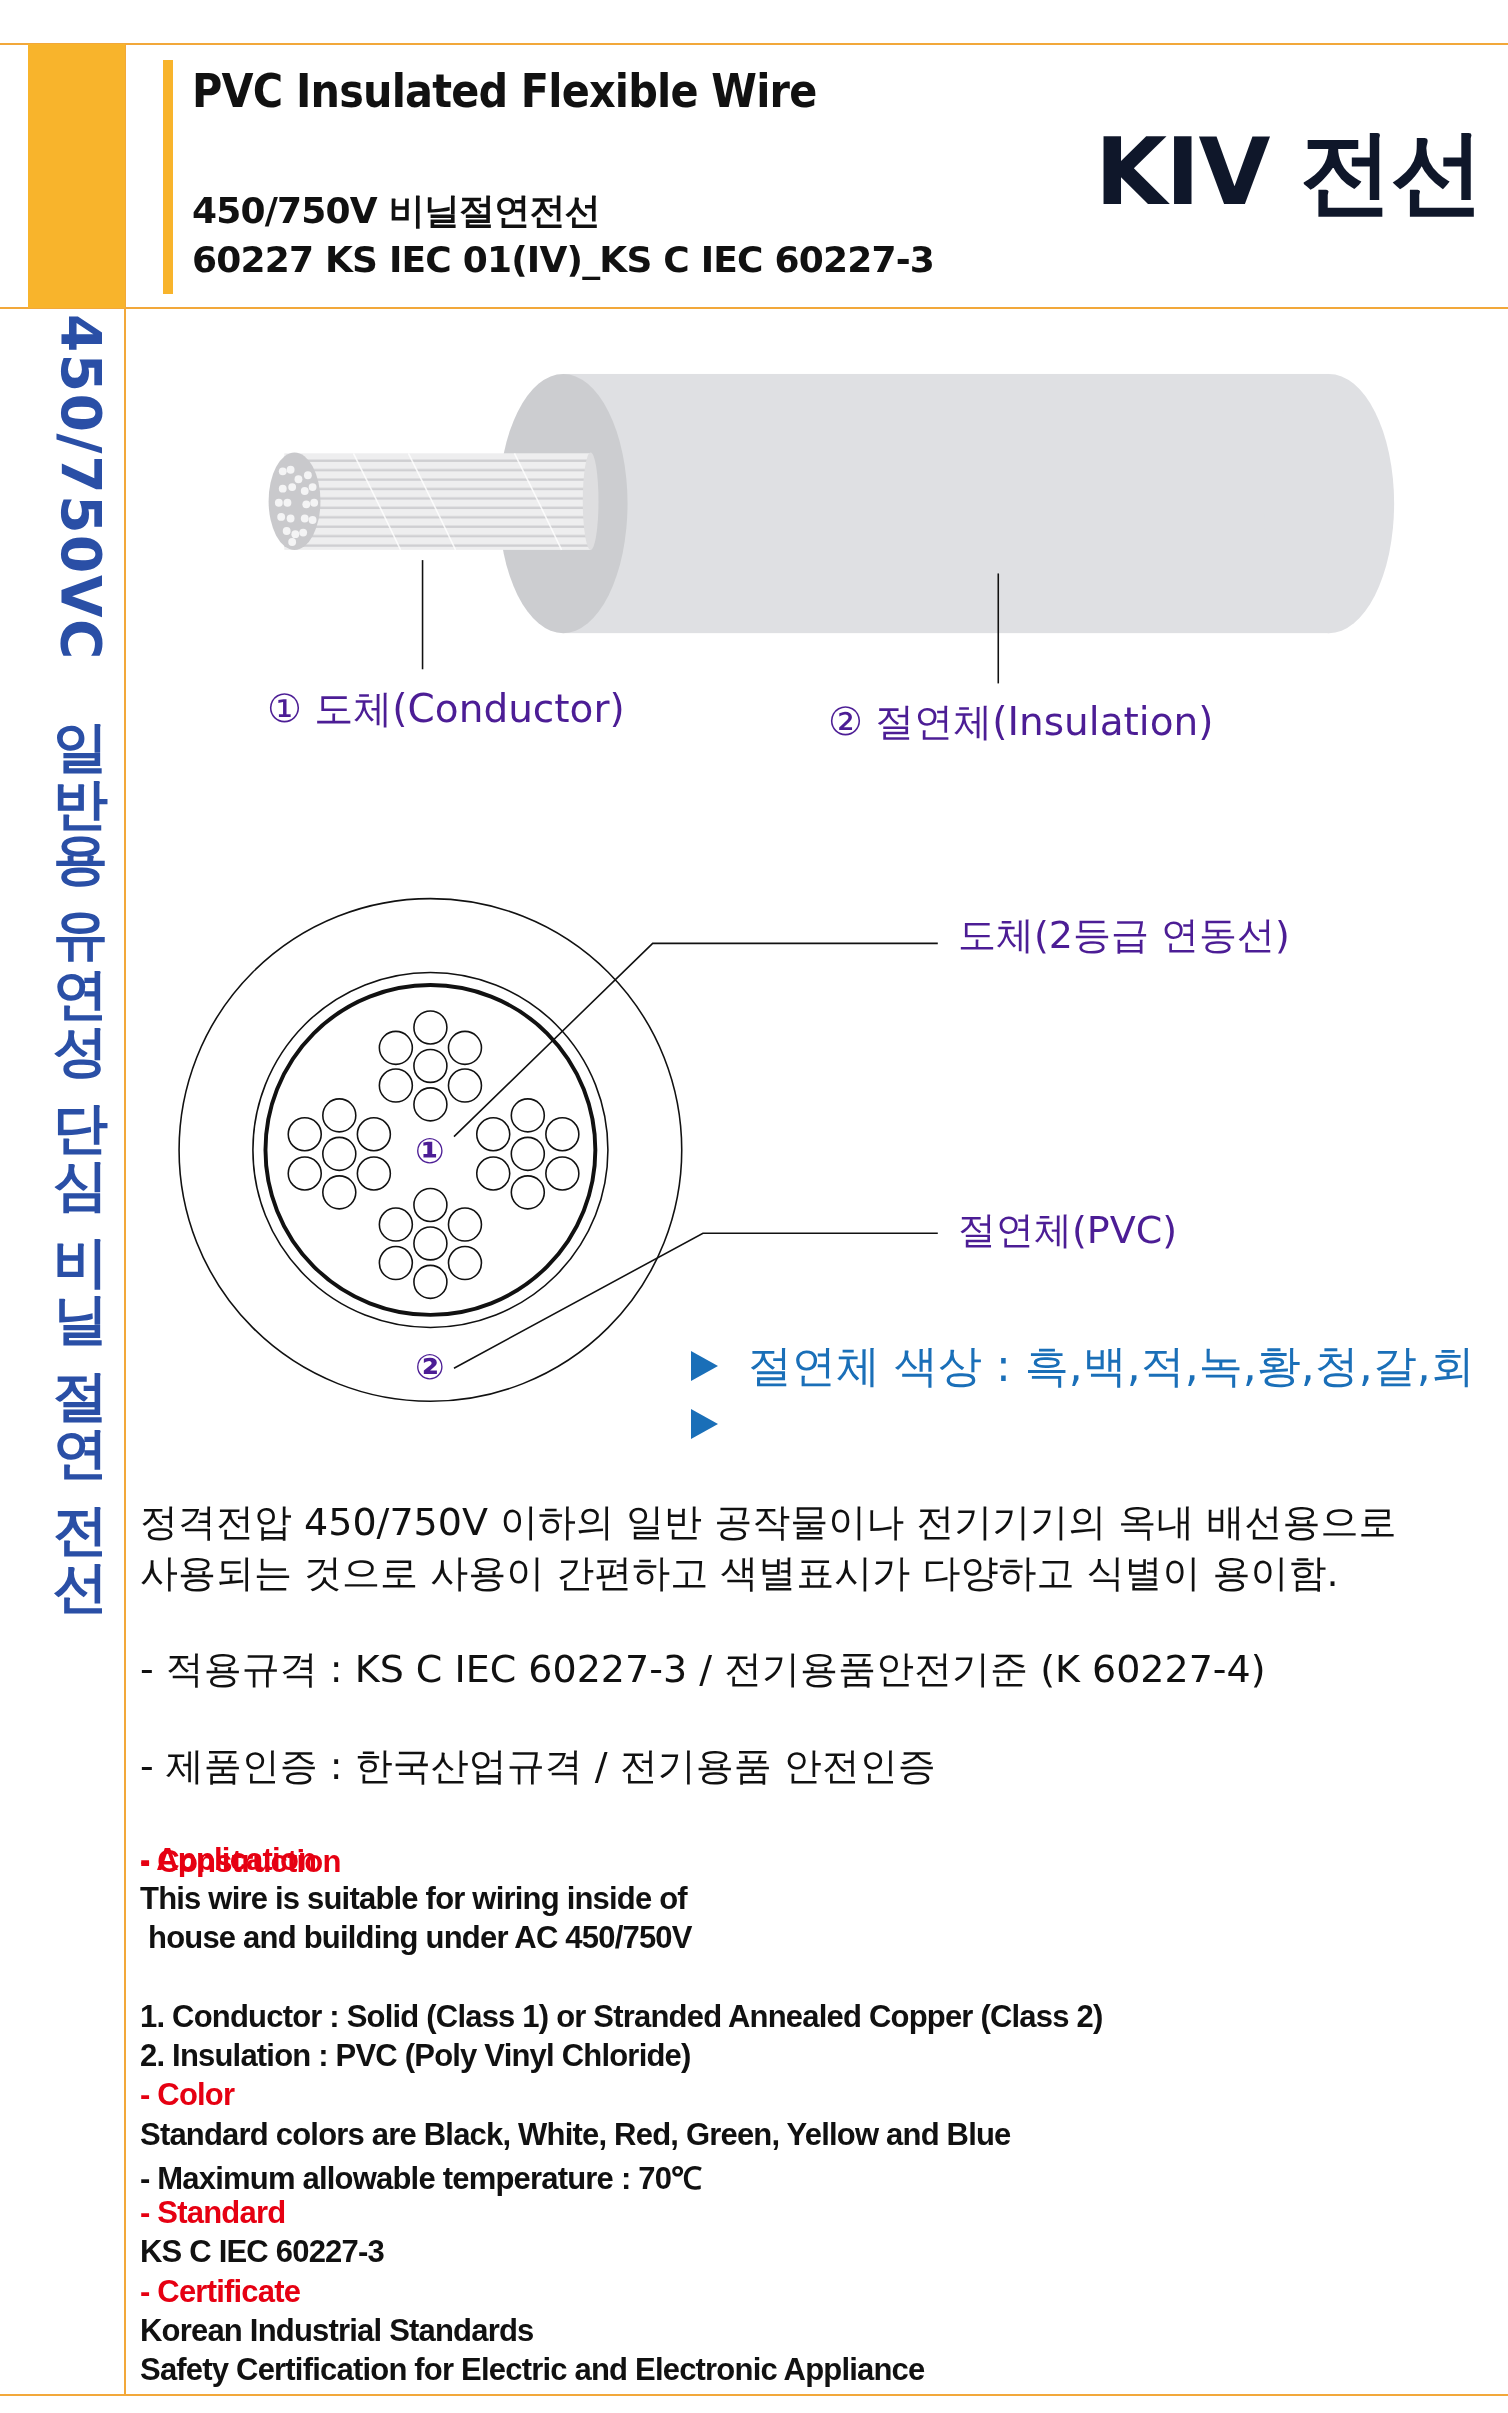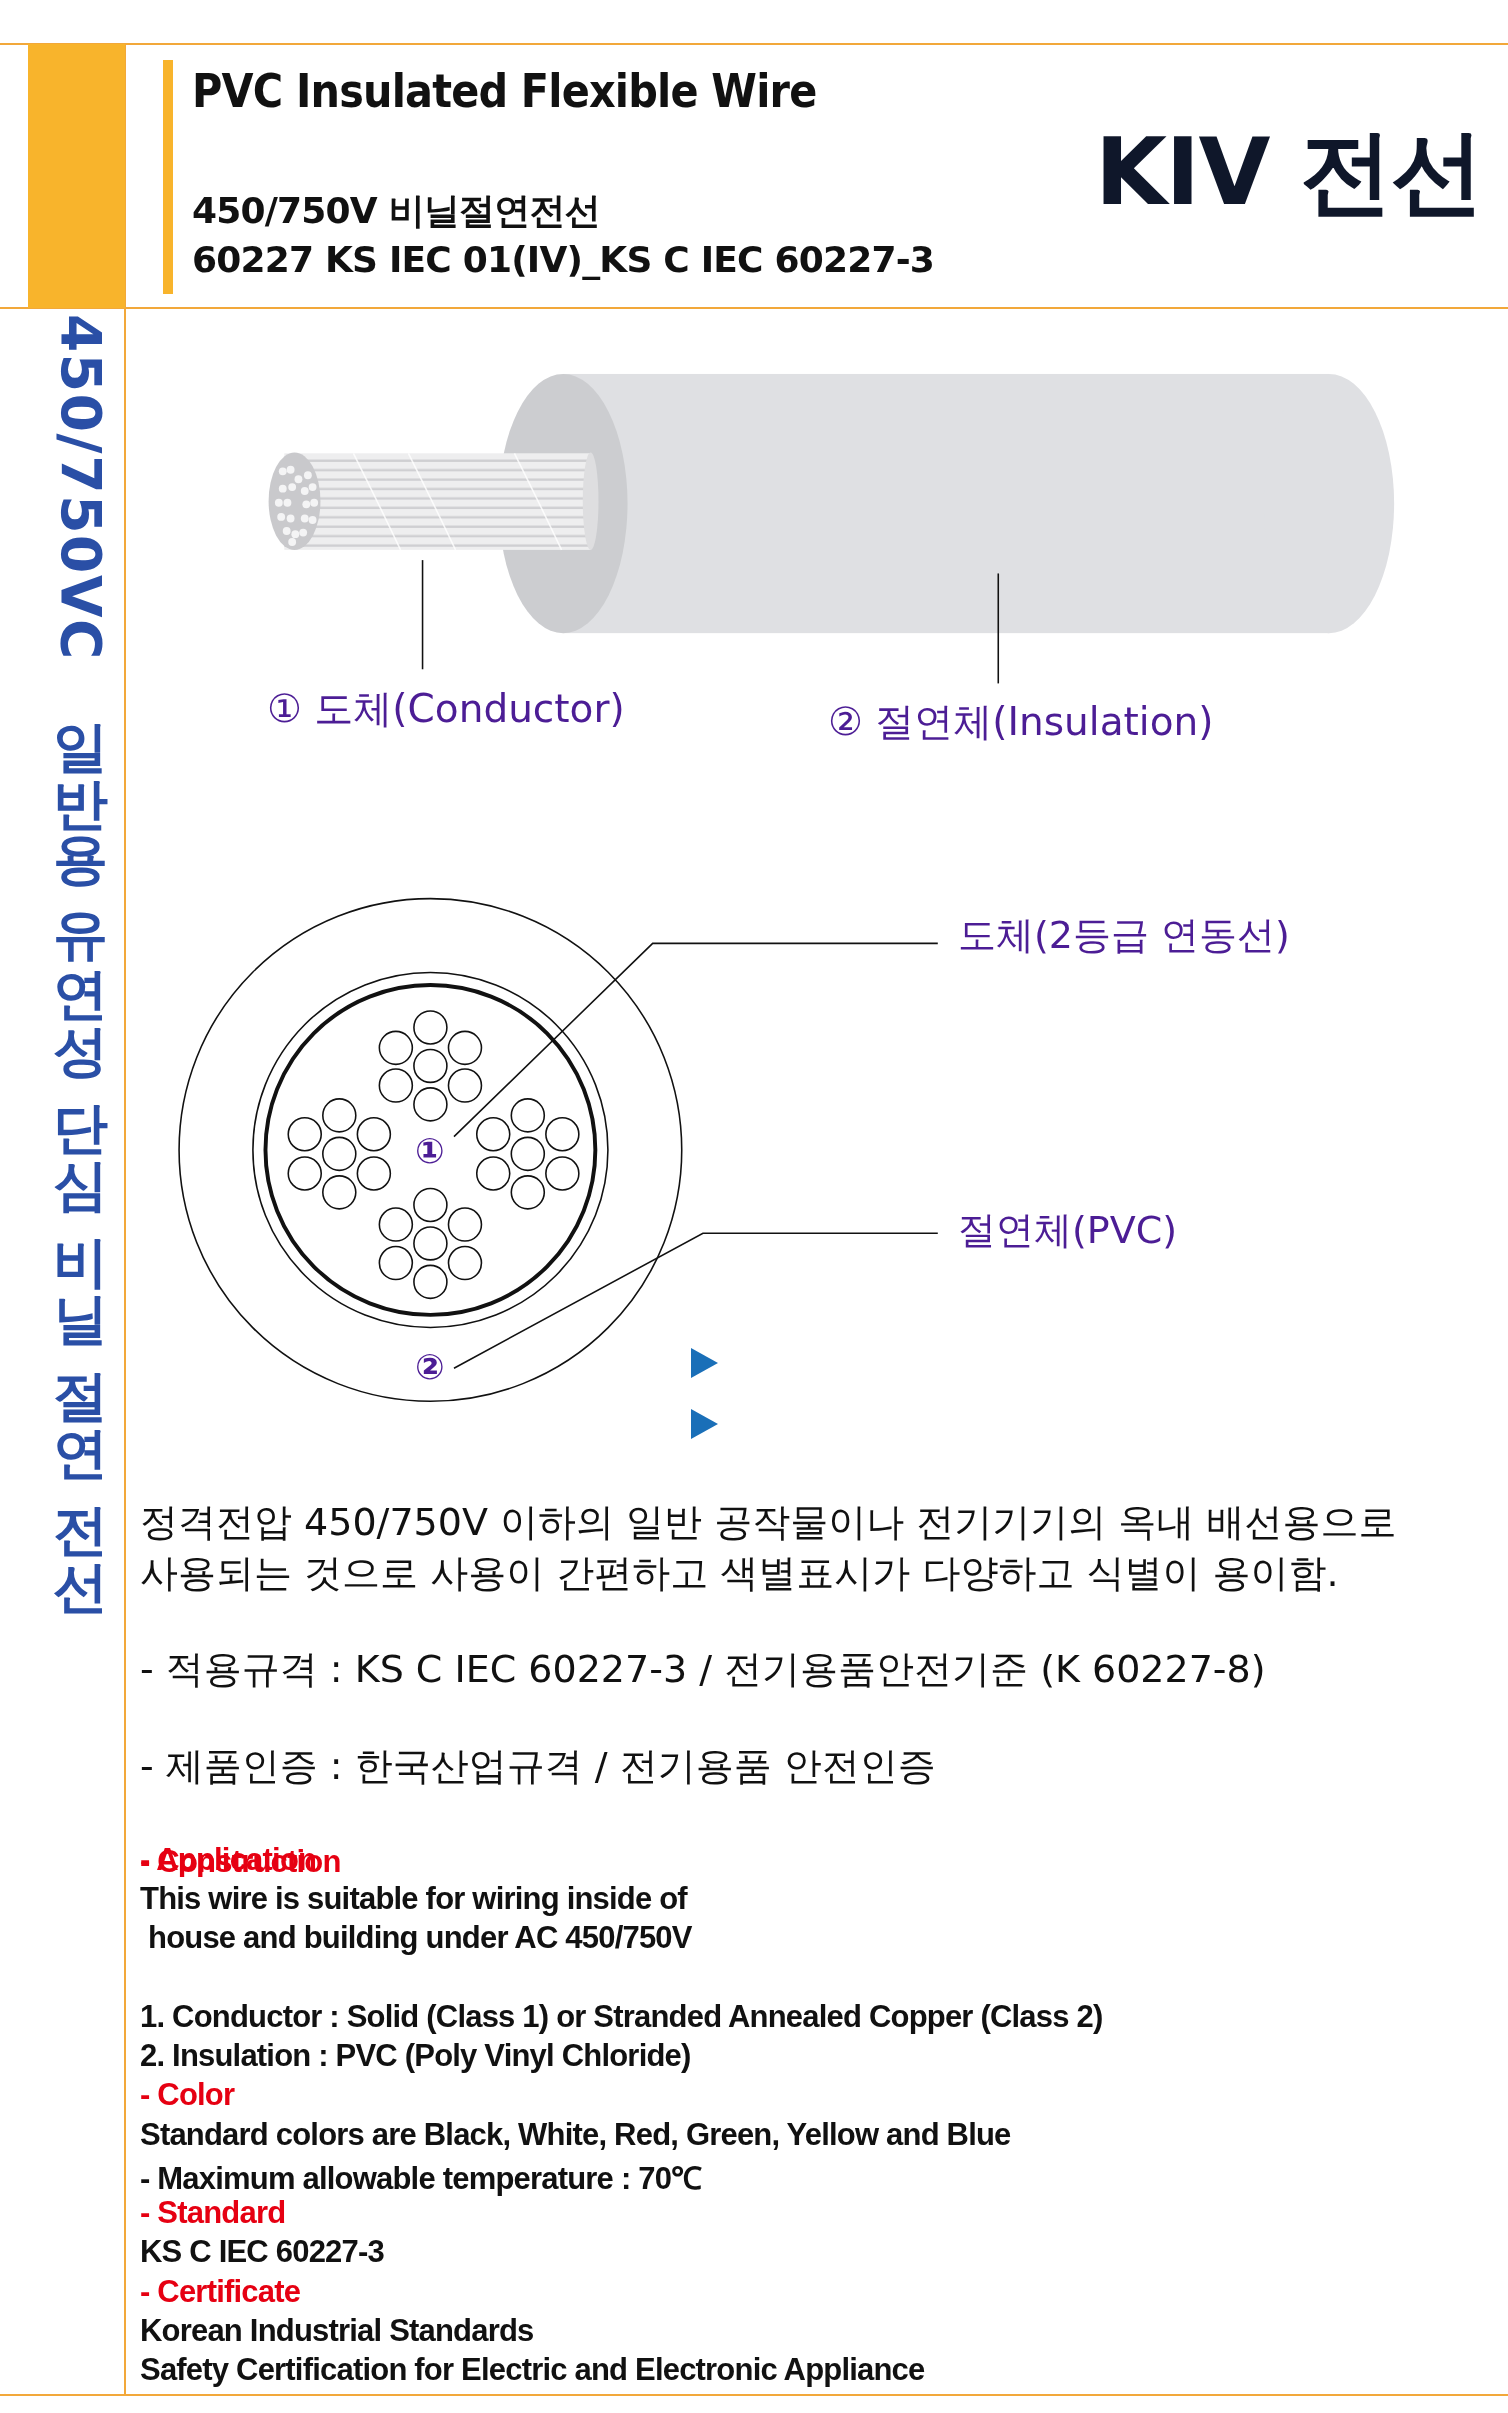--- a/index.html
+++ b/index.html
@@ -144,29 +144,29 @@
 
 <div class="label" style="left:267px; top:682px;">① 도체(Conductor)</div>
 <div class="label" style="left:828px; top:695px;">② 절연체(Insulation)</div>
 
 <div class="label" style="left:415px; top:1131px; font-size:35px; font-weight:bold;">①</div>
 <div class="label" style="left:415px; top:1347px; font-size:35px; font-weight:bold;">②</div>
 <div class="label" style="left:958px; top:910px; font-size:38px;">도체(2등급 연동선)</div>
 <div class="label" style="left:958px; top:1205px; font-size:38px;">절연체(PVC)</div>
 
 <div class="blue-line" style="top:1337px;">
-  <span class="tri"></span>
+  <span class="tri"></span><span>절연체 색상 : 흑,백,적,녹,황,청,갈,회</span>
 </div>
 <div class="blue-line" style="top:1398px;">
   <span class="tri"></span>
 </div>
 
 <div class="kr-para" style="top:1497px;">정격전압 450/750V 이하의 일반 공작물이나 전기기기의 옥내 배선용으로</div>
 <div class="kr-para" style="top:1548px;">사용되는 것으로 사용이 간편하고 색별표시가 다양하고 식별이 용이함.</div>
-<div class="kr-para" style="top:1644px;"> - 적용규격 : KS C IEC 60227-3 / 전기용품안전기준 (K 60227-8)</div>
+<div class="kr-para" style="top:1644px;"> - 적용규격 : KS C IEC 60227-3 / 전기용품안전기준 (K 60227-4)</div>
 <div class="kr-para" style="top:1741px;"> - 제품인증 : 한국산업규격 / 전기용품 안전인증</div>
 
 <div class="en red" style="top:1842px;"> - Application</div>
 <div class="en" style="top:1881px;">This wire is suitable for wiring inside of</div>
 <div class="en" style="top:1920px;margin-left:8px;">house and building under AC 450/750V</div>
 <div class="en red" style="top:1844px;"> - Construction</div>
 <div class="en" style="top:1999px;">1. Conductor : Solid (Class 1) or Stranded Annealed Copper (Class 2)</div>
 <div class="en" style="top:2038px;">2. Insulation : PVC (Poly Vinyl Chloride)</div>
 <div class="en red" style="top:2077px;"> - Color</div>
 <div class="en" style="top:2117px;">Standard colors are Black, White, Red, Green, Yellow and Blue</div>

